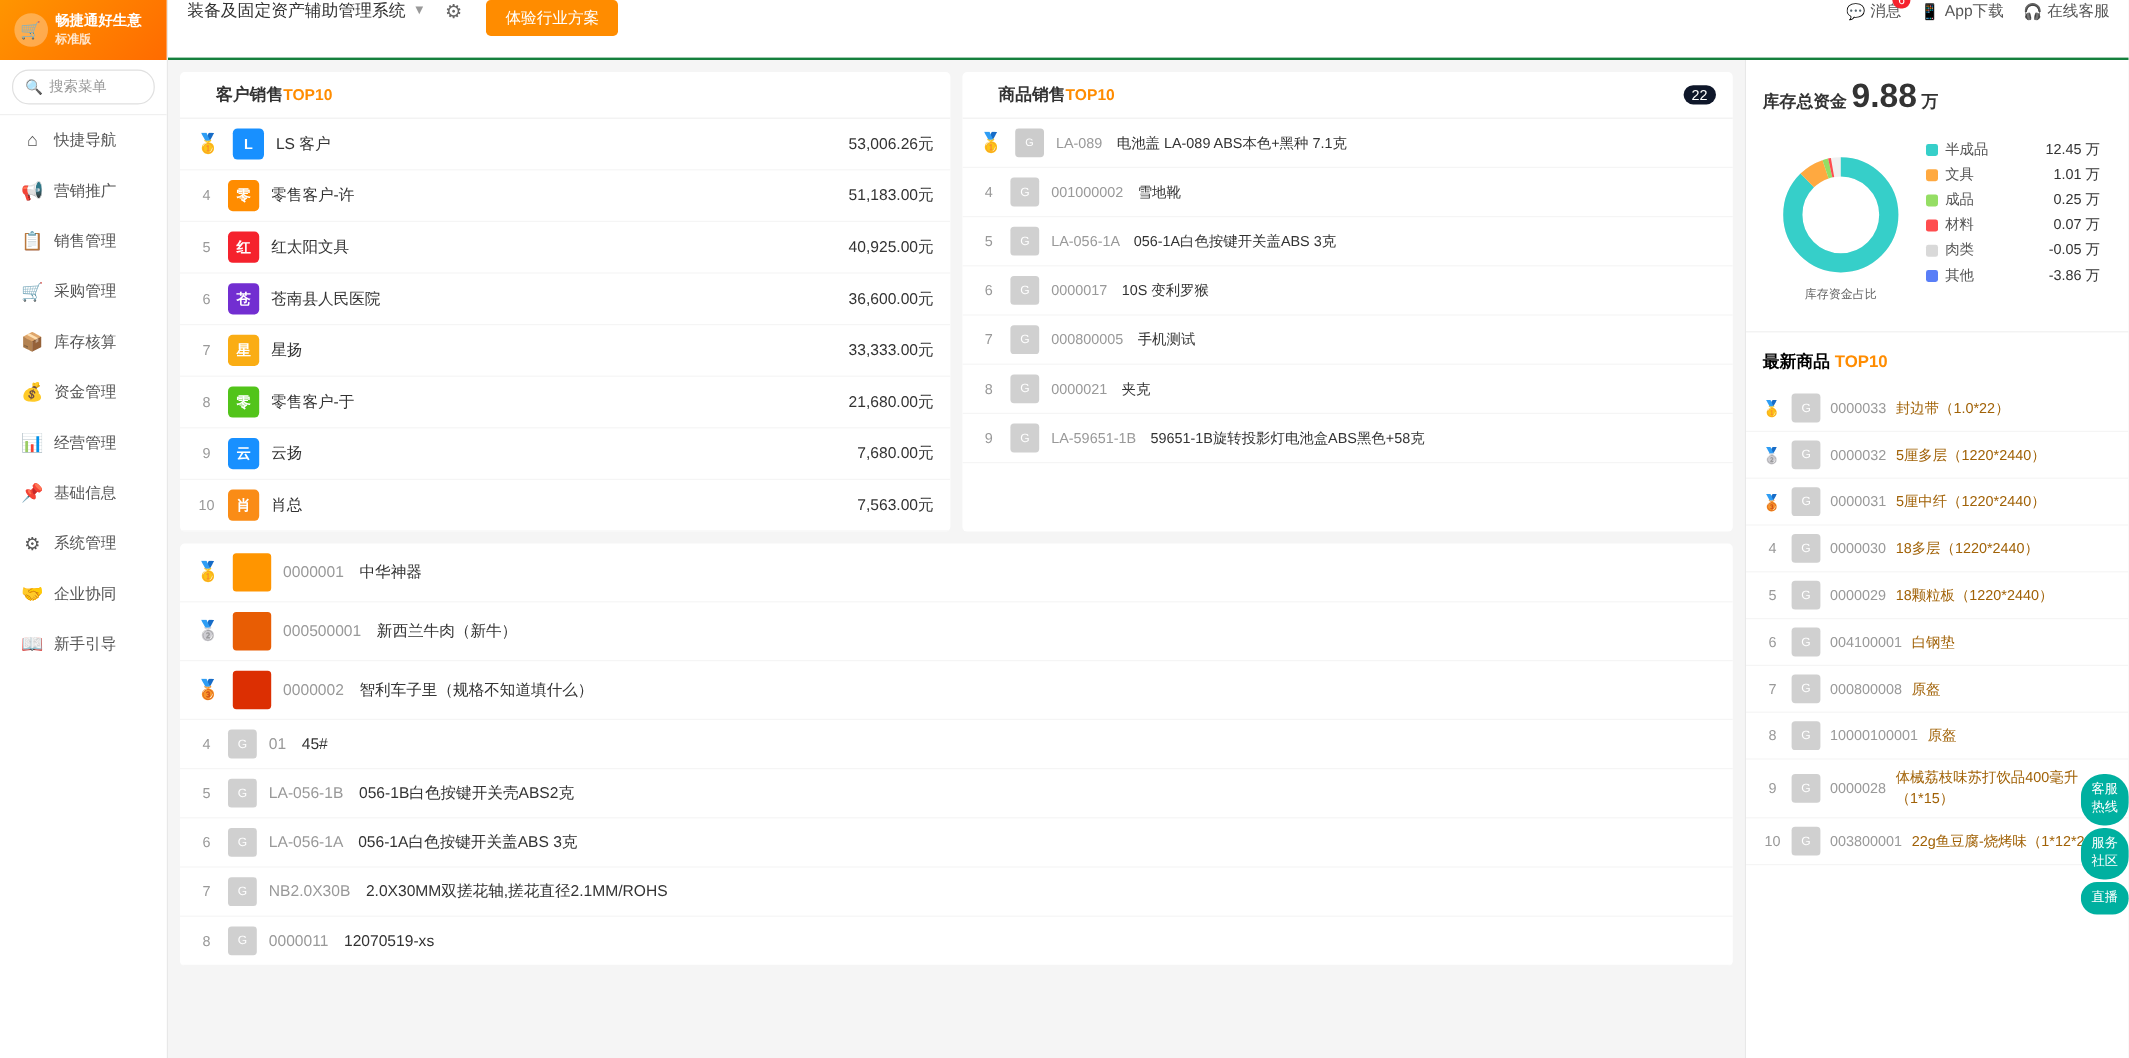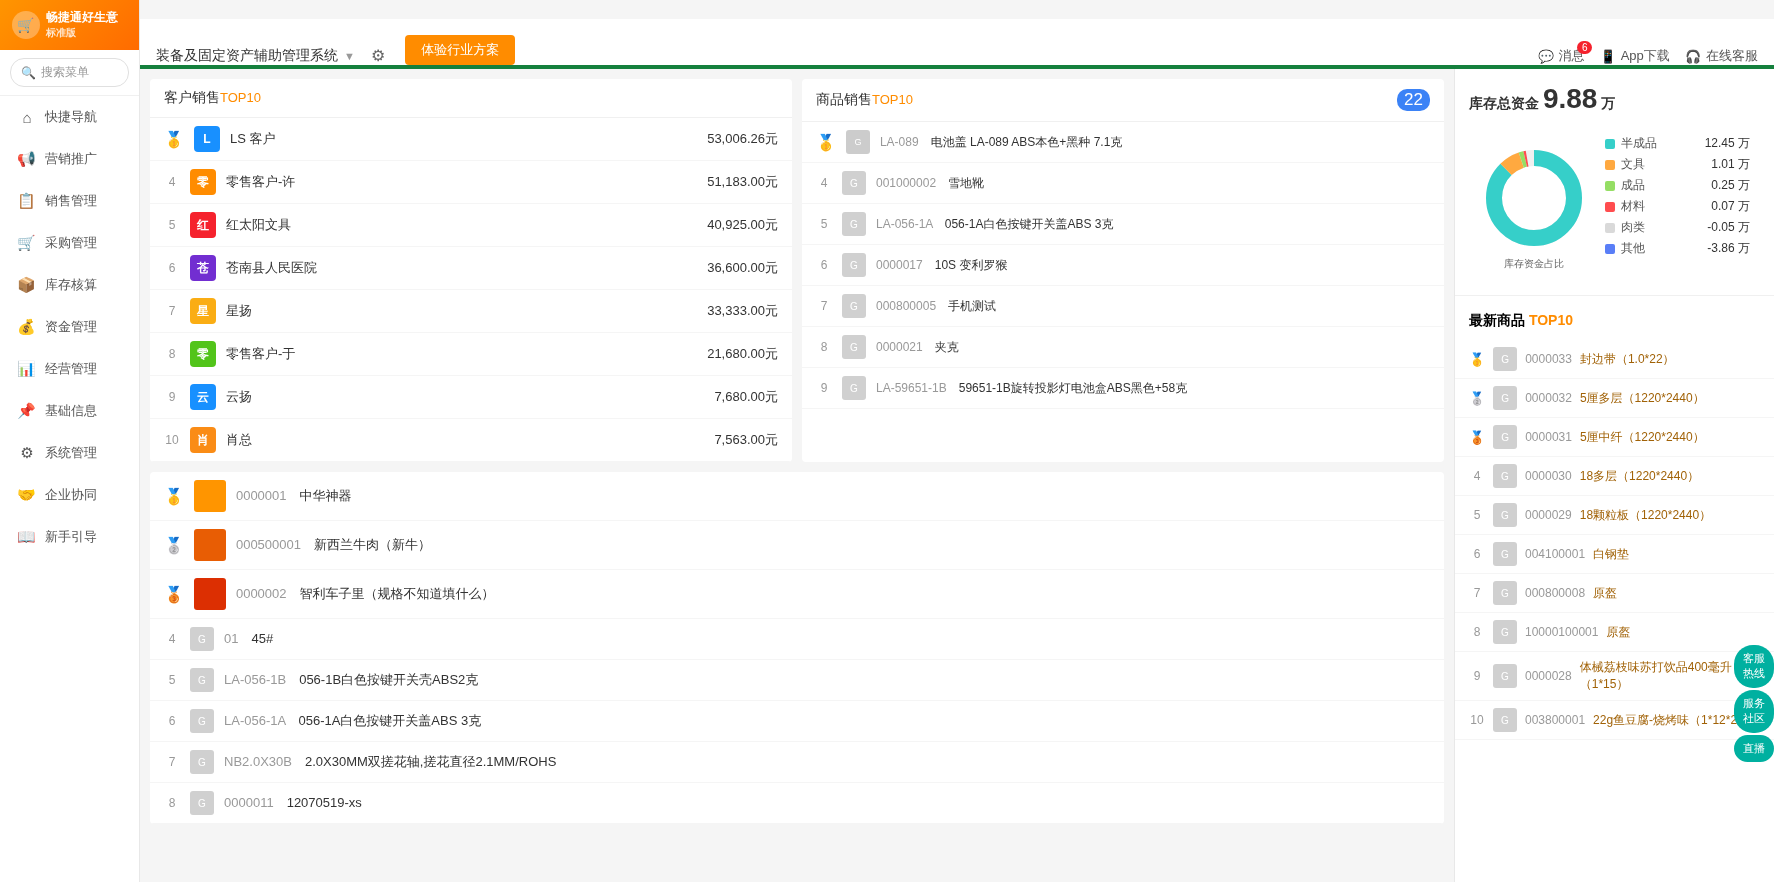--- a/index.html
+++ b/index.html
@@ -66,26 +66,25 @@
     }
     .sidebar-nav-item .nav-icon { font-size: 15px; width: 20px; text-align: center; }
 
     
     .main-area { flex: 1; display: flex; flex-direction: column; overflow: hidden; }
 
     
     .topbar {
       height: 50px;
       background: #fff;
-      border-bottom: 4px solid #15803d;
-      display: flex;
-      align-items: flex-end;
+      border-bottom: 2px solid #15803d;
+      display: flex;
+      align-items: flex-start;
       padding: 0 16px;
       gap: 12px;
-      margin-top: 19px;
     }
     .topbar-system-name {
       font-size: 14px;
       color: #333;
       display: flex;
       align-items: center;
       gap: 6px;
       cursor: pointer;
     }
     .topbar-system-name .arrow { color: #999; font-size: 11px; }
@@ -175,22 +174,23 @@
 
     .panel-header {
       display: flex;
       align-items: center;
       justify-content: space-between;
       padding: 10px 14px;
       border-bottom: 1px solid #f0f0f0;
     }
     .panel-title {
       font-size: 14px;
-      font-weight: normal;
+      font-weight: bold;
       color: #333;
+      margin-left: 16px;
     }
     .panel-title .top10 { color: #ff8c00; font-size: 13px; }
 
     
     .list-row {
       display: flex;
       align-items: center;
       padding: 8px 14px;
       border-bottom: 1px solid #f5f5f5;
       gap: 10px;
@@ -474,21 +474,21 @@
               <div class="list-avatar color-chu">肖</div>
               <span class="list-name">肖总</span>
               <span class="list-value">7,563.00元</span>
             </div>
           </div>
         </div>
 
         <div class="panel-card">
           <div class="panel-header">
             <span class="panel-title">商品销售<span class="top10">TOP10</span></span>
-            <span style="background:#3b82f6;color:#fff;border-radius:10px;padding:1px 7px;font-size:17px;">22</span>
+            <span style="background:#0f172a;color:#fff;border-radius:10px;padding:1px 7px;font-size:12px;">22</span>
           </div>
           <div>
             <div class="list-row">
               <span class="rank-icon">🥇</span>
               <div class="gray-icon" style="background:#ccc;color:#fff;font-size:9px;">G</div>
               <span class="list-name" style="font-size:12px;"><span style="color:#999;">LA-089</span>　电池盖 LA-089 ABS本色+黑种 7.1克</span>
             </div>
             <div class="list-row">
               <span class="list-rank">4</span>
               <div class="gray-icon">G</div>

